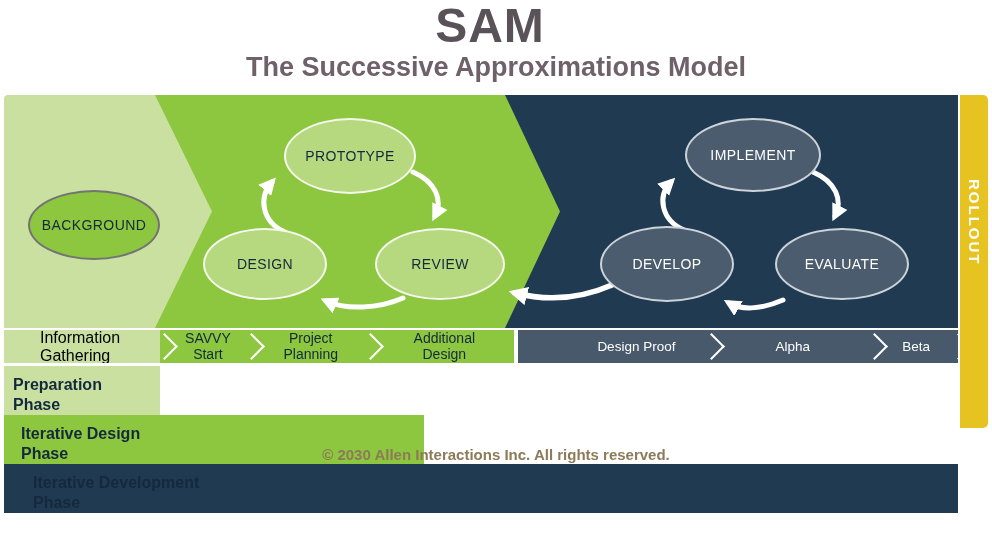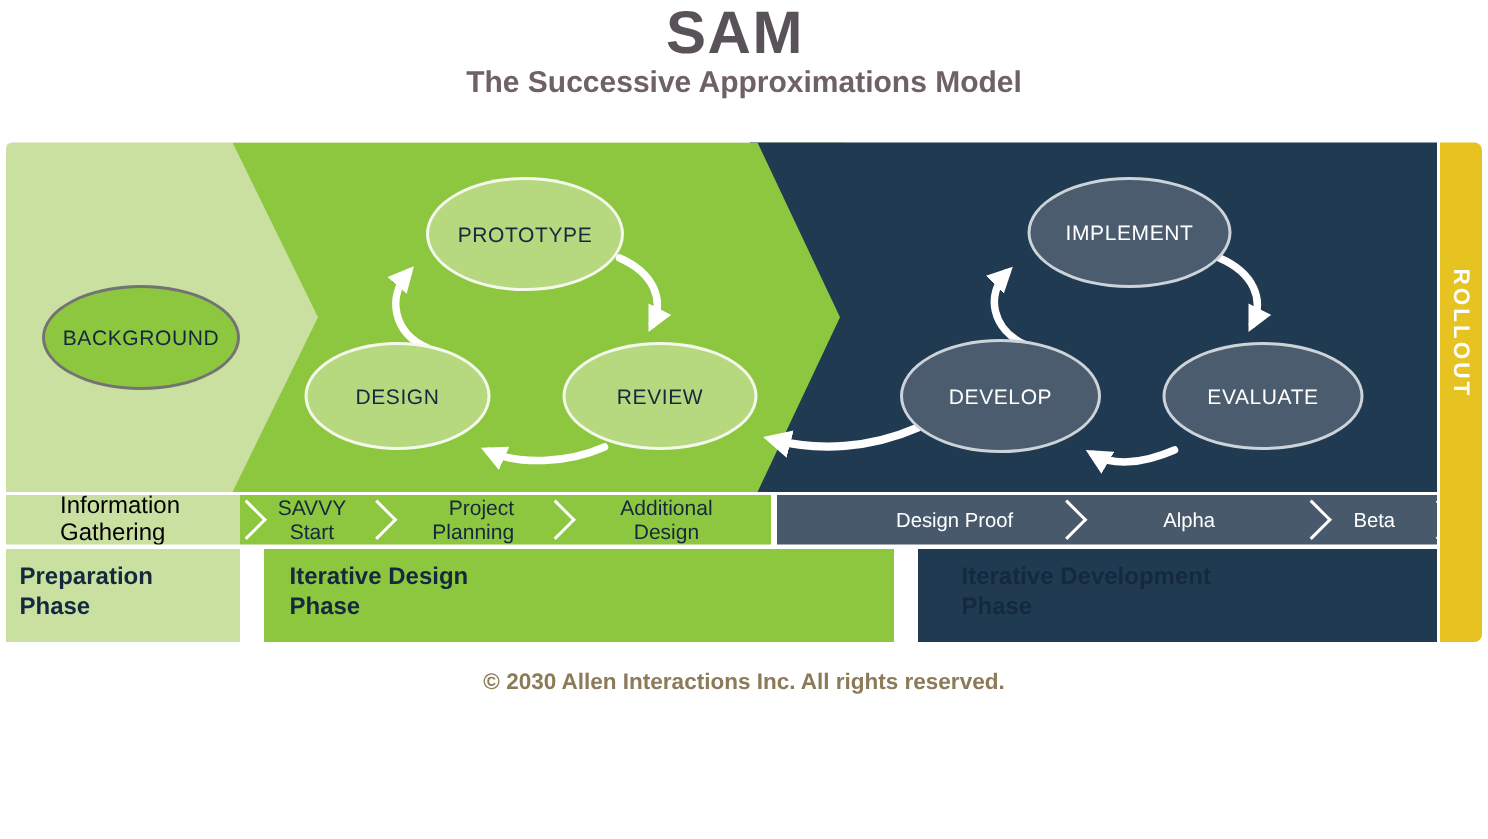--- a/index.html
+++ b/index.html
@@ -1,23 +1,23 @@
 <!DOCTYPE html>
 <html style="--light-green: #c9e0a1; --green: #8dc63f; --navy: #203a52; --slate: #48596b; --node-light-green: #b6d87f; --node-slate: #4a5c6e; --gold: #e6c320; --title-gray: #595259; --subtitle-gray: #6f6168; --footer-tan: #8c7a58; --dark-text: #14293d;"><head>
 <meta charset="utf-8">
 <style>
   html,body{margin:0;padding:0;background:#fff;}
   .stage{position:relative;width:992px;height:559px;background:#fff;overflow:hidden;
          font-family:"Liberation Sans",sans-serif;}
 
   
   .hdr{position:absolute;top:0;left:0;width:100%;text-align:center;}
-  .hdr h1{margin:2px 12px 0 0;font-size:40px;line-height:1;font-weight:900;
+  .hdr h1{margin:2px 12px 0 0;font-size:48px;line-height:1;font-weight:900;
           letter-spacing:1px;color:var(--title-gray,#595259);}
-  .hdr h2{margin:2px 0 0 0;font-size:20px;font-weight:bold;color:var(--subtitle-gray,#6f6168);}
+  .hdr h2{margin:2px 0 0 0;font-size:27px;font-weight:bold;color:var(--subtitle-gray,#6f6168);}
 
   
   .diagram{position:absolute;left:4px;top:95px;width:984px;height:333px;}
 
   
   .main-row{position:absolute;left:0;top:0;width:954px;height:233px;}
   .bg{position:absolute;top:0;height:233px;}
   .bg-light{left:0;width:560px;background:var(--light-green,#c9e0a1);border-radius:4px 0 0 0;}
   .bg-navy{left:496px;width:458px;background:var(--navy,#203a52);}
   .bg-green{left:151px;width:410px;background:var(--green,#8dc63f);
@@ -37,21 +37,21 @@
   .seg-light{width:156px;background:var(--light-green,#c9e0a1);justify-content:center;}
   .seg-green{width:354px;background:var(--green,#8dc63f);}
   .seg-slate{flex:1;margin-left:4px;background:var(--slate,#48596b);color:#fff;}
   .cell{display:flex;align-items:center;justify-content:center;height:100%;}
   .cell span{display:block;text-align:center;font-size:14px;line-height:1.12;color:var(--dark-text,#14293d);}
   .seg-slate .cell span{color:#fff;font-size:13.5px;}
   .chev{flex:none;width:17px;height:17px;border-top:2.5px solid #fff;border-right:2.5px solid #fff;
         transform:rotate(45deg);align-self:center;margin:0 -5px;}
 
   
-  .phase-row{position:absolute;left:0;top:271px;width:954px;height:62px;display:flex;gap:16px;}
+  .phase-row{position:absolute;left:0;top:271px;width:954px;height:62px;display:flex;gap:0;flex-direction:column;}
   .phase-row .ph{box-sizing:border-box;padding-top:9px;font-weight:bold;font-size:16px;
                  line-height:1.25;color:var(--dark-text,#14293d);}
   .ph-light{width:156px;background:var(--light-green,#c9e0a1);}
   .ph-green{width:420px;background:var(--green,#8dc63f);}
   .ph-navy{flex:1;background:var(--navy,#203a52);color:#fff;}
   .ph span{display:block;}
   .ph-light span{padding-left:9px;max-width:100px;}
   .ph-green span{padding-left:17px;max-width:140px;}
   .ph-navy span{padding-left:29px;max-width:210px;}
 
@@ -124,21 +124,21 @@
       <div class="seg seg-light">
         <span style="max-width:84px;" class="wrap">Information Gathering</span>
       </div>
       <div class="seg seg-green">
         <span class="chev"></span>
         <div class="cell" style="flex:0 0 22%;">
           <span style="max-width:48px;">SAVVY Start</span>
         </div>
         <span class="chev"></span>
         <div class="cell" style="flex:0 0 31%;">
-          <span style="max-width:64px;text-align:right;">Project Planning</span>
+          <span style="max-width:64px;">Project Planning</span>
         </div>
         <span class="chev"></span>
         <div class="cell" style="flex:1;">
           <span style="max-width:74px;">Additional Design</span>
         </div>
       </div>
       <div class="seg seg-slate">
         <div class="cell" style="flex:0 0 32%;padding-left:48px;">
           <span>Design Proof</span>
         </div>

